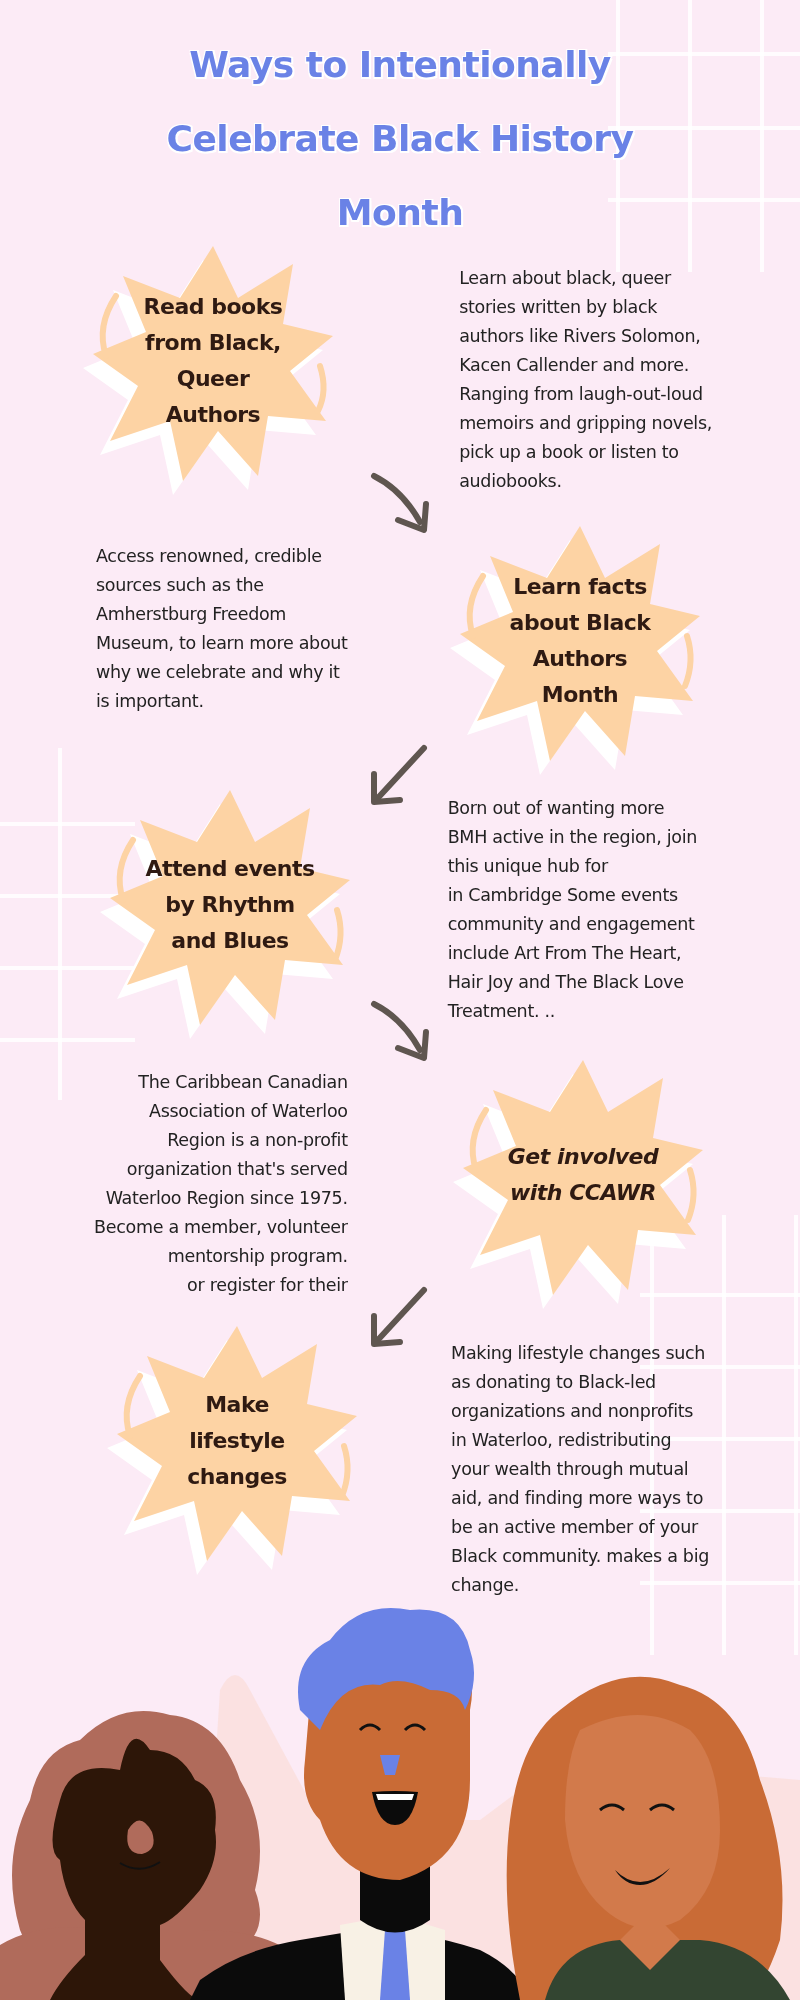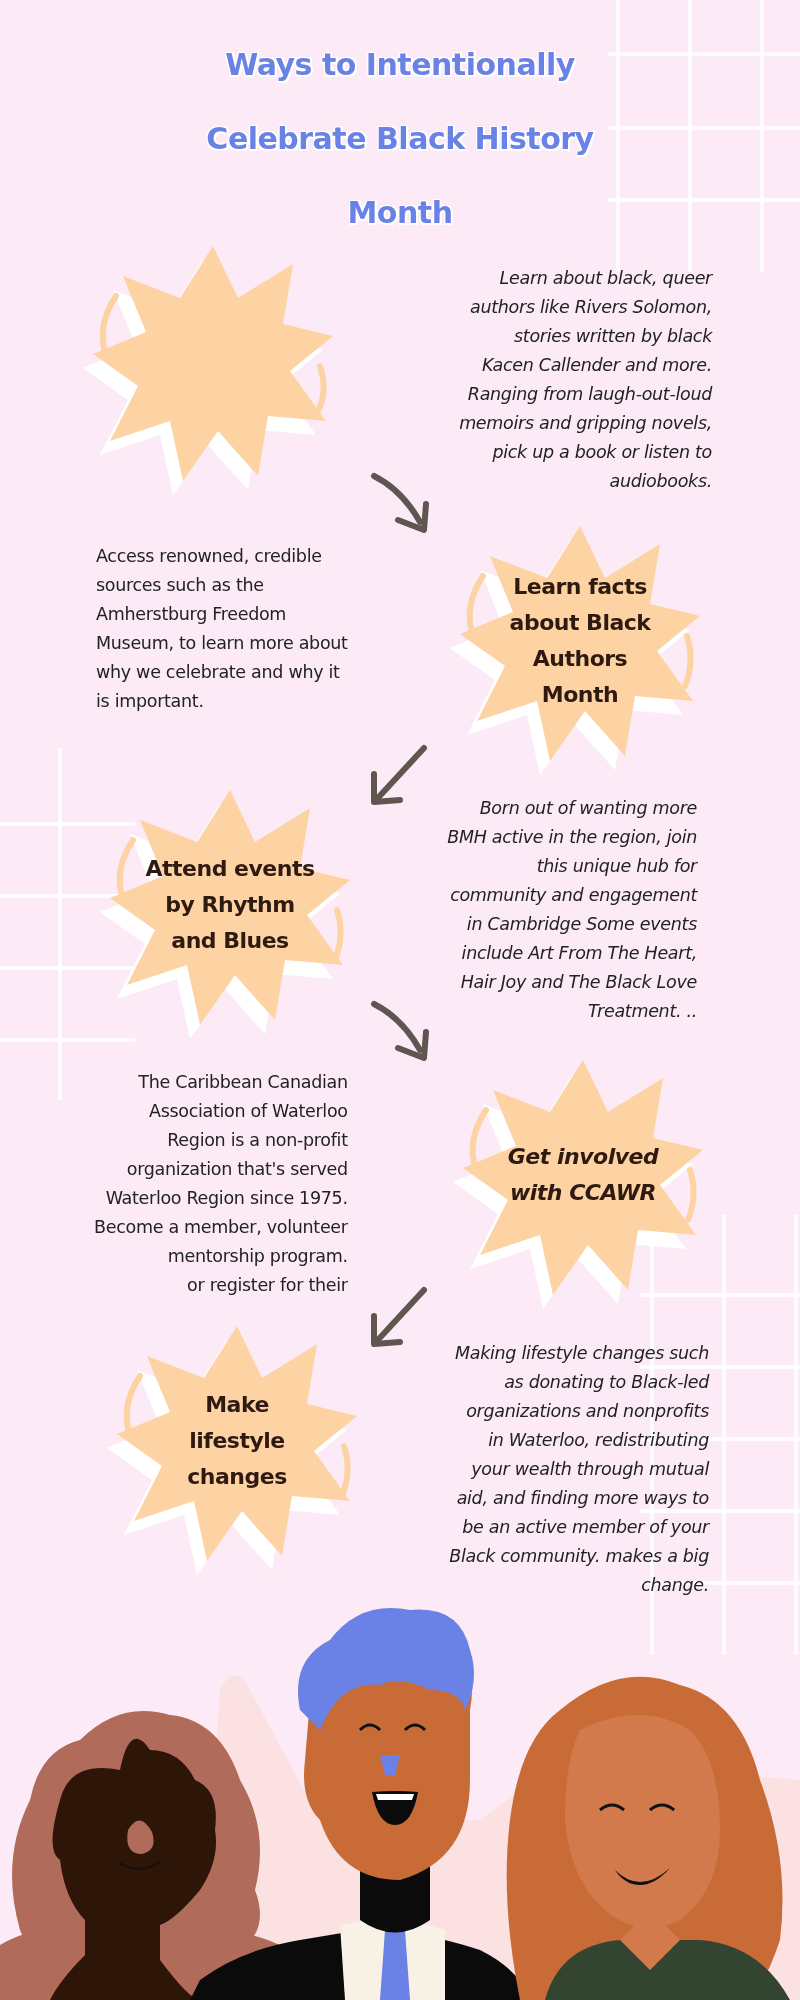--- a/index.html
+++ b/index.html
@@ -9,21 +9,21 @@
     font-family: "DejaVu Sans", sans-serif;
   }
   .grid { position: absolute; pointer-events: none; }
   .grid .v { position: absolute; top: 0; bottom: 0; width: 4px; background: #ffffff; opacity: .85; }
   .grid .h { position: absolute; left: 0; right: 0; height: 4px; background: #ffffff; opacity: .85; }
 
   .title {
     position: absolute; left: 0; width: 800px; top: 28px;
     text-align: center; color: #6a82e6;
     font-family: "DejaVu Sans", sans-serif; font-weight: bold;
-    font-size: 30px; line-height: 74px; letter-spacing: -0.5px;
+    font-size: 36px; line-height: 74px; letter-spacing: -0.5px;
     text-shadow: 2px 2px 0 #ffffff, -1px -1px 0 #ffffff, 2px -1px 0 #fff, -1px 2px 0 #fff;
   }
   .title span { display: block; }
 
   .burst { position: absolute; width: 250px; height: 250px; }
   .burst svg { position: absolute; inset: 0; width: 100%; height: 100%; overflow: visible; }
   .burst .label {
     position: absolute; left: 20%; right: 20%; top: 50%; transform: translateY(-50%);
     text-align: center; color: #2f1a12;
     font-family: "DejaVu Sans", sans-serif; font-weight: bold; font-size: 22px; line-height: 36px;
@@ -31,21 +31,21 @@
   }
   .burst .label span { display: block; }
   .burst.small .label { font-size: 19px; line-height: 31px; }
 
   .desc {
     position: absolute; color: #222222;
     font-family: "DejaVu Sans", sans-serif; font-size: 17.5px; line-height: 29px;
     letter-spacing: -0.3px;
   }
   .desc span { display: block; white-space: nowrap; }
-  .desc.right { text-align: right; font-style: italic; }
+  .desc.right { text-align: left; }
   .desc.left { text-align: left; }
 
   .arrow { position: absolute; width: 70px; height: 70px; }
   .arrow svg { width: 100%; height: 100%; }
 
   .illustration { position: absolute; left: 0; top: 1600px; width: 800px; height: 400px; }
   .illustration svg { width: 100%; height: 100%; }
 </style>
 </head>
 <body>
@@ -88,25 +88,31 @@
   </defs>
 </svg>
 
 <div class="burst" style="left:88px; top:236px;">
   <svg viewBox="0 0 250 250">
     <use href="#burstShape" fill="#ffffff" transform="translate(-10,14)"></use>
     <use href="#burstShape" fill="#fdd3a4"></use>
     <path d="M28 60 Q8 90 18 120" stroke="#fdd3a4" stroke-width="6" fill="none" stroke-linecap="round"></path>
     <path d="M232 130 Q240 155 230 175" stroke="#fdd3a4" stroke-width="6" fill="none" stroke-linecap="round"></path>
   </svg>
+  <div class="label">
+    <span>Read books</span>
+    <span>from Black,</span>
+    <span>Queer</span>
+    <span>Authors</span>
+  </div>
 </div>
 <div class="desc right" style="right:88px; top:264px;">
   <span>Learn about black, queer</span>
-    <span>authors like Rivers Solomon,</span>
-  <span>stories written by black</span>
+    <span>stories written by black</span>
+  <span>authors like Rivers Solomon,</span>
     <span>Kacen Callender and more.</span>
   <span>Ranging from laugh-out-loud</span>
     <span>memoirs and gripping novels,</span>
   <span>pick up a book or listen to</span>
     <span>audiobooks.</span>
 </div>
 
 <div class="arrow" style="left:368px; top:468px;">
   <svg viewBox="0 0 70 70">
       <path d="M6 8 Q34 22 52 54" stroke="#5f5650" stroke-width="6" fill="none" stroke-linecap="round"></path>
@@ -154,22 +160,22 @@
   <div class="label" style="left:10%; right:10%;">
     <span>Attend events</span>
       <span>by Rhythm</span>
     <span>and Blues</span>
   </div>
 </div>
 <div class="desc right" style="right:103px; top:794px;">
   <span>Born out of wanting more</span>
     <span>BMH active in the region, join</span>
   <span>this unique hub for</span>
-    <span>community and engagement</span>
-  <span>in Cambridge Some events</span>
+    <span>in Cambridge Some events</span>
+  <span>community and engagement</span>
     <span>include Art From The Heart,</span>
   <span>Hair Joy and The Black Love</span>
     <span>Treatment. ..</span>
 </div>
 
 <div class="arrow" style="left:368px; top:996px;">
   <svg viewBox="0 0 70 70">
       <path d="M6 8 Q34 22 52 54" stroke="#5f5650" stroke-width="6" fill="none" stroke-linecap="round"></path>
       <path d="M30 52 L56 62 L58 36" stroke="#5f5650" stroke-width="6" fill="none" stroke-linecap="round" stroke-linejoin="round"></path>
     </svg>

